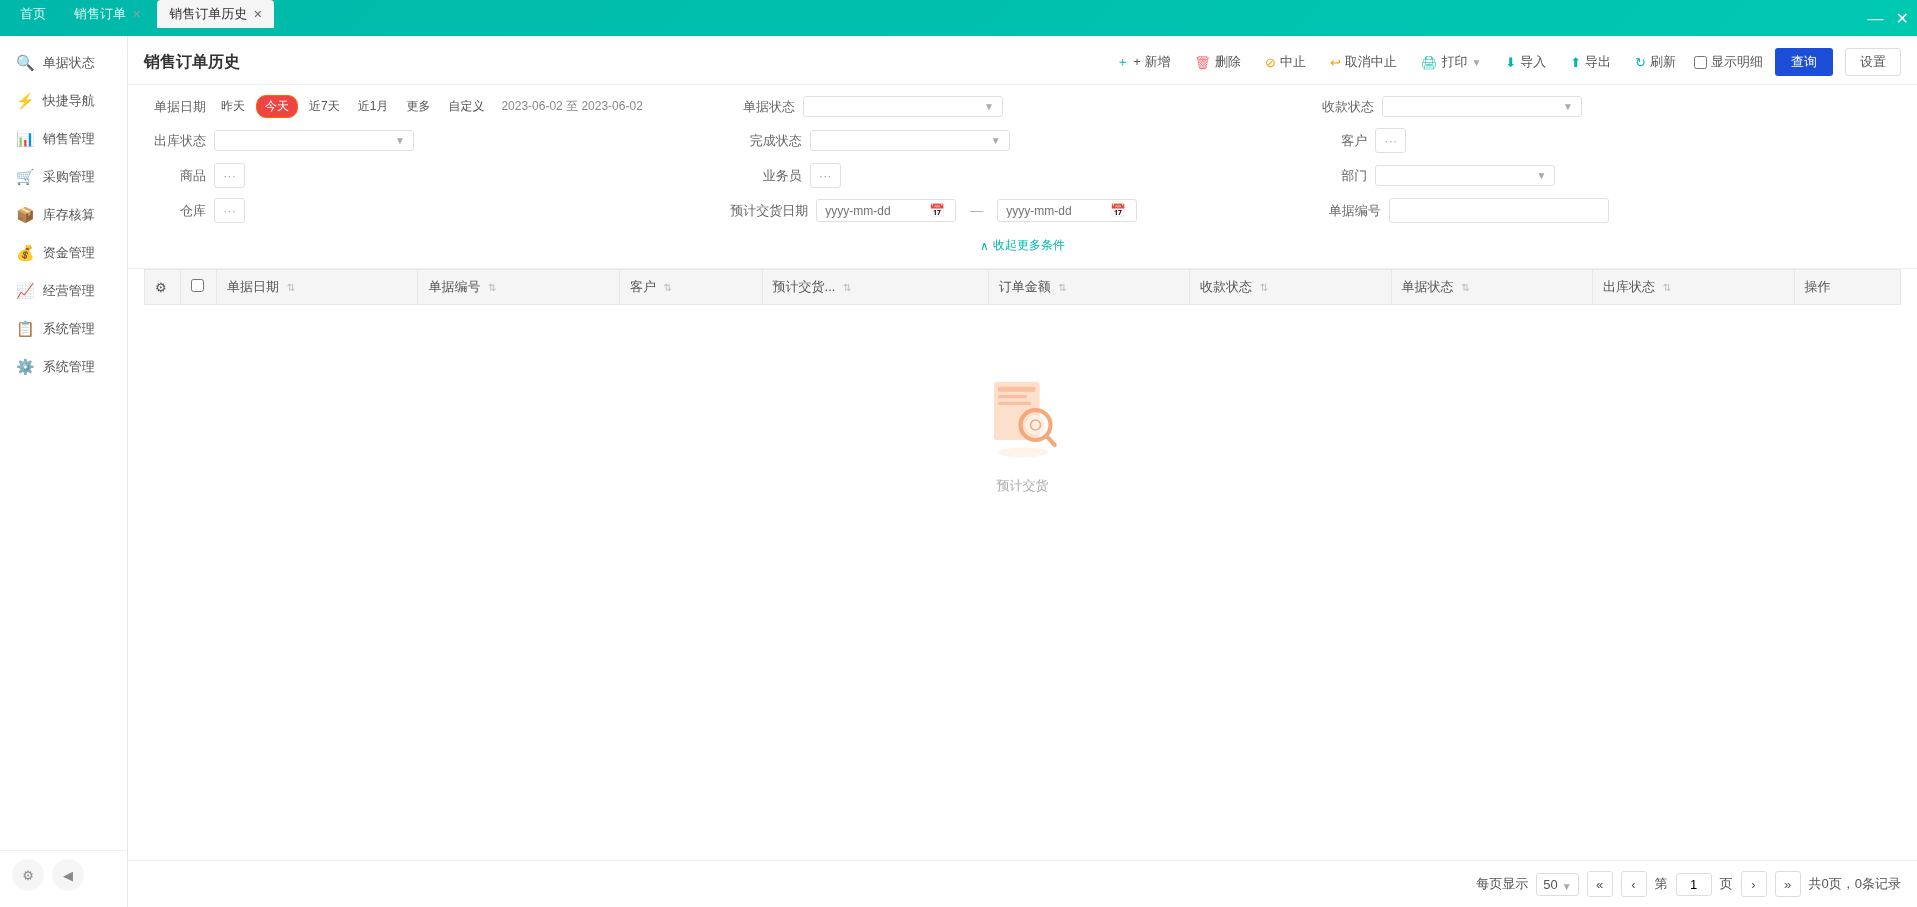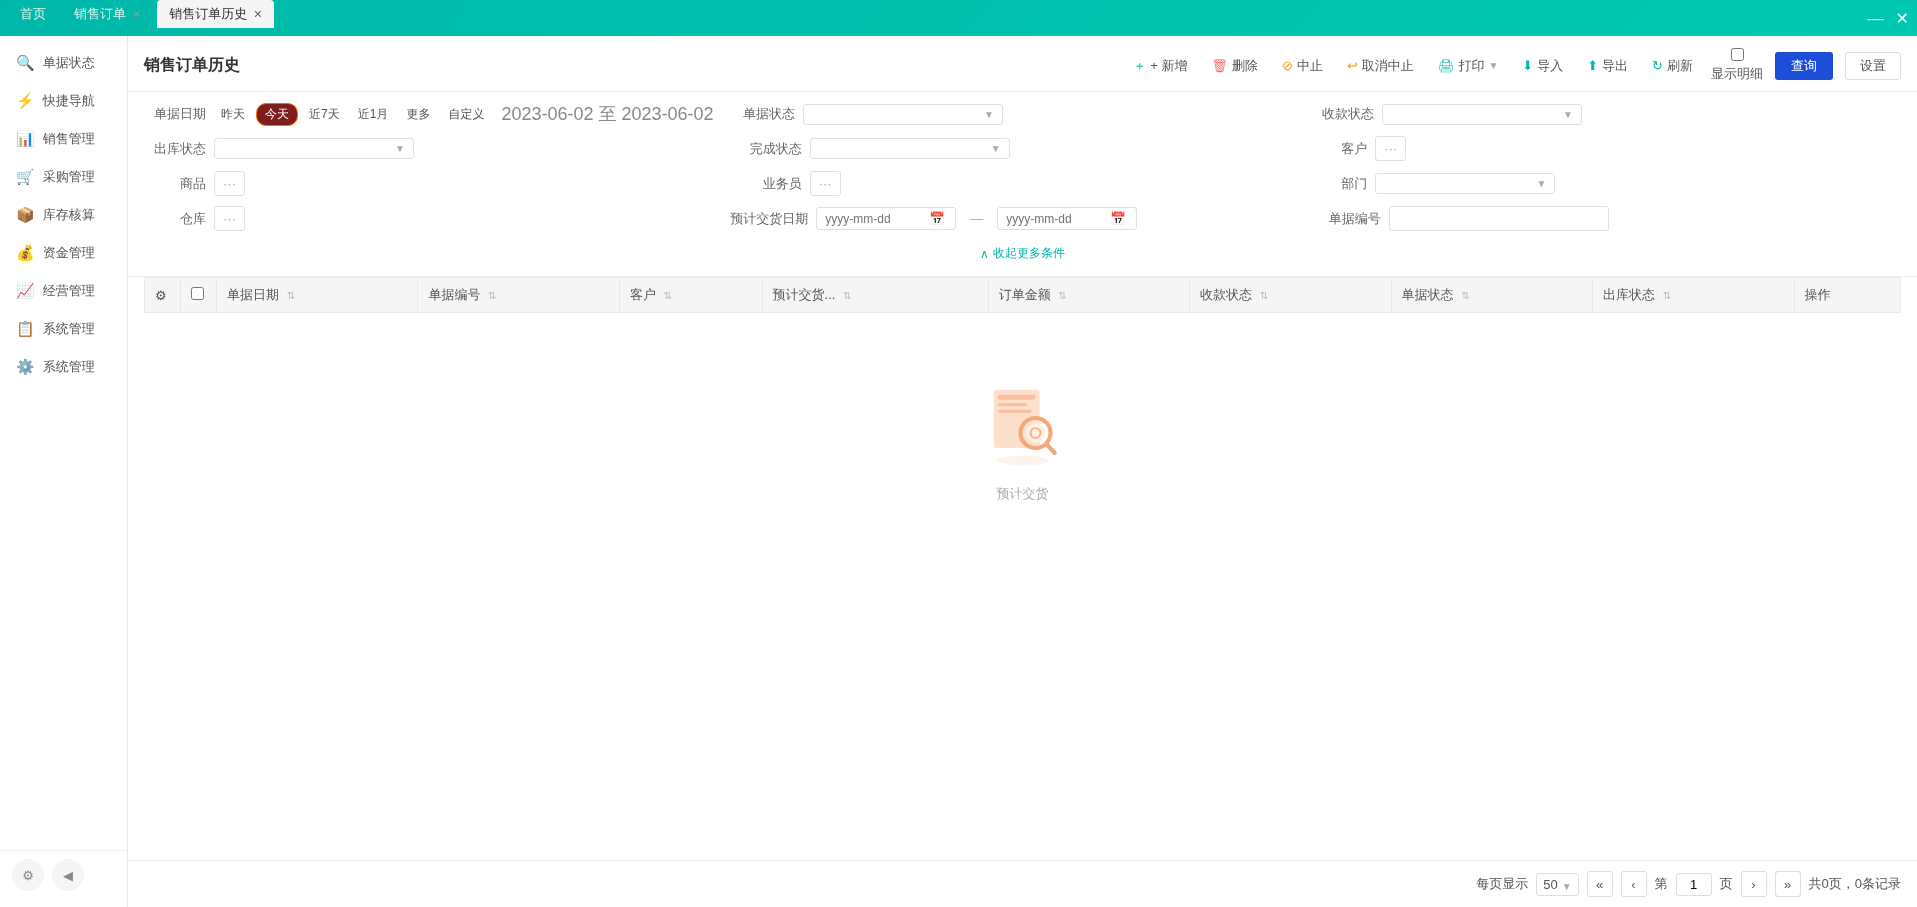--- a/index.html
+++ b/index.html
@@ -132,21 +132,20 @@
     }
     .toolbar-btn .btn-icon { color: #00b8a9; }
     .toolbar-btn.danger .btn-icon { color: #ff6b6b; }
     .toolbar-checkbox {
       display: flex;
       align-items: center;
       gap: 4px;
       cursor: pointer;
       color: #555;
       font-size: 13px;
-      flex-direction: column;
     }
     .btn-query {
       background: #1d4ed8;
       color: white;
       border: none;
       padding: 5px 16px;
       border-radius: 3px;
       cursor: pointer;
       font-size: 13px;
     }
@@ -192,28 +191,28 @@
     }
     .date-quick-btn {
       padding: 2px 6px;
       border-radius: 3px;
       cursor: pointer;
       font-size: 12px;
       color: #555;
       border: 1px solid transparent;
     }
     .date-quick-btn.active {
-      background: #7f1d1d;
+      background: #ef4444;
       color: white;
       border-color: #ff6a00;
       border-radius: 10px;
       padding: 2px 8px;
     }
     .date-range-text {
-      font-size: 18px;
+      font-size: 12px;
       color: #888;
       margin-left: 4px;
     }
     .filter-select {
       display: flex;
       align-items: center;
       border: 1px solid #e0e0e0;
       border-radius: 3px;
       padding: 4px 8px;
       cursor: pointer;

